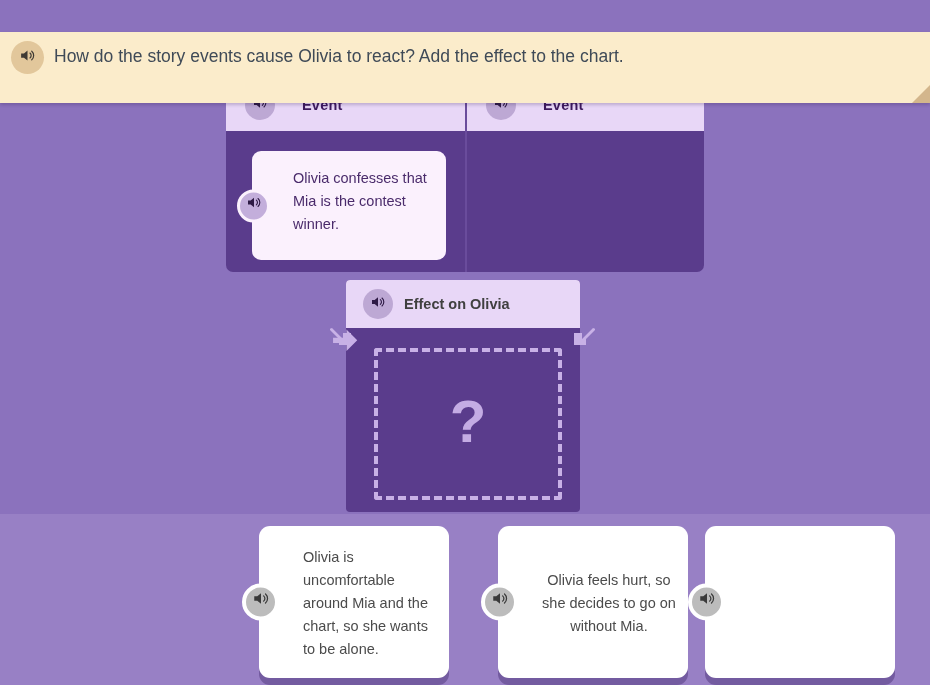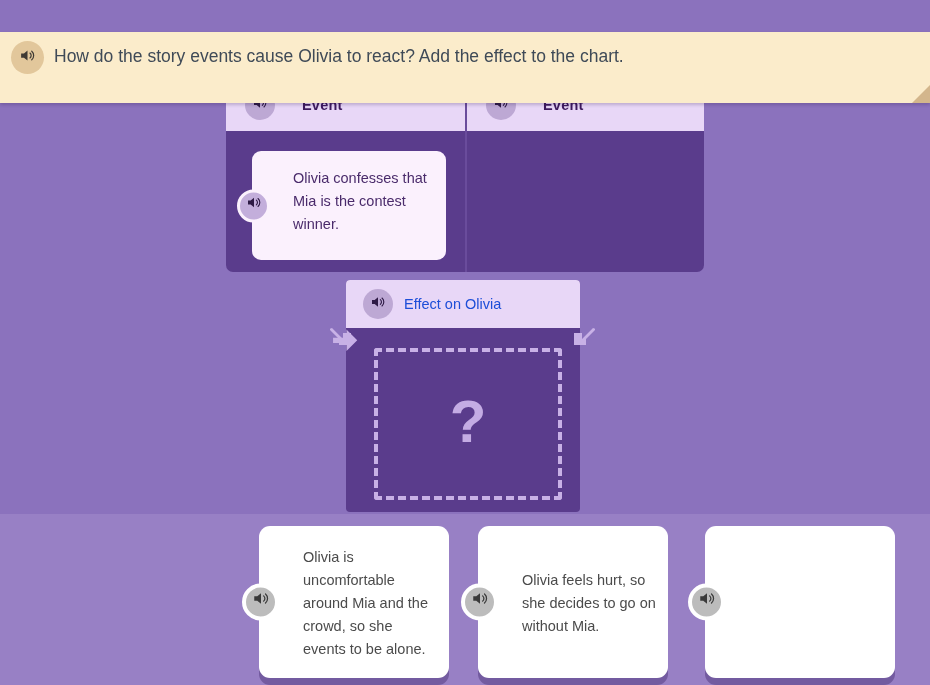--- a/index.html
+++ b/index.html
@@ -155,22 +155,22 @@
     align-items: center;
     padding-left: 17px;
   }
   .effect-header .audio-lilac {
     width: 30px; height: 30px;
     background: #bda8d4;
     margin-right: 11px;
   }
   .effect-header-label {
     font-size: 14.5px;
-    font-weight: normal;
-    color: #1d4ed8;
+    font-weight: bold;
+    color: #404040;
   }
   .dropzone {
     position: absolute;
     left: 28px; top: 68px;
     width: 188px;
     height: 152px;
     border: 4px dashed #c8b1e6;
     border-radius: 3px;
     display: flex;
     align-items: center;
@@ -211,21 +211,21 @@
     position: absolute;
     left: -17px; top: 50%;
     transform: translateY(-50%);
     width: 37px; height: 37px;
     background: #bcbcbc;
     border: 4px solid #ffffff;
   }
   .answer-card .audio-gray svg { width: 18px; height: 18px; }
   .ac-1 { left: 36px;  }
   .ac-2 { left: 259px; }
-  .ac-3 { left: 478px; }
+  .ac-3 { left: 498px; text-align: center; }
   .ac-4 { left: 705px; }
 </style>
 </head>
 <body>
 
 <div class="instruction-bar">
   <div class="audio-btn audio-tan">
     <span>
       <svg viewBox="0 0 24 24" fill="#3f3a34" aria-hidden="true">
         <path d="M3 9v6h4l5 4V5L7 9H3z"></path>
@@ -324,21 +324,21 @@
   <div class="answer-card ac-2">
     <div class="audio-btn audio-gray">
       <span>
         <svg viewBox="0 0 24 24" fill="#3a3a3a" aria-hidden="true">
           <path d="M3 9v6h4l5 4V5L7 9H3z"></path>
           <path d="M15.5 8.5a4.5 4.5 0 0 1 0 7" fill="none" stroke="#3a3a3a" stroke-width="1.7" stroke-linecap="round"></path>
           <path d="M18 6a8 8 0 0 1 0 12" fill="none" stroke="#3a3a3a" stroke-width="1.7" stroke-linecap="round"></path>
         </svg>
       </span>
     </div>
-    <span>Olivia is uncomfortable around Mia and the crowd, so she events to be alone.</span>
+    <span>Olivia is uncomfortable around Mia and the chart, so she wants to be alone.</span>
   </div>
 
   <div class="answer-card ac-3">
     <div class="audio-btn audio-gray">
       <span>
         <svg viewBox="0 0 24 24" fill="#3a3a3a" aria-hidden="true">
           <path d="M3 9v6h4l5 4V5L7 9H3z"></path>
           <path d="M15.5 8.5a4.5 4.5 0 0 1 0 7" fill="none" stroke="#3a3a3a" stroke-width="1.7" stroke-linecap="round"></path>
           <path d="M18 6a8 8 0 0 1 0 12" fill="none" stroke="#3a3a3a" stroke-width="1.7" stroke-linecap="round"></path>
         </svg>

